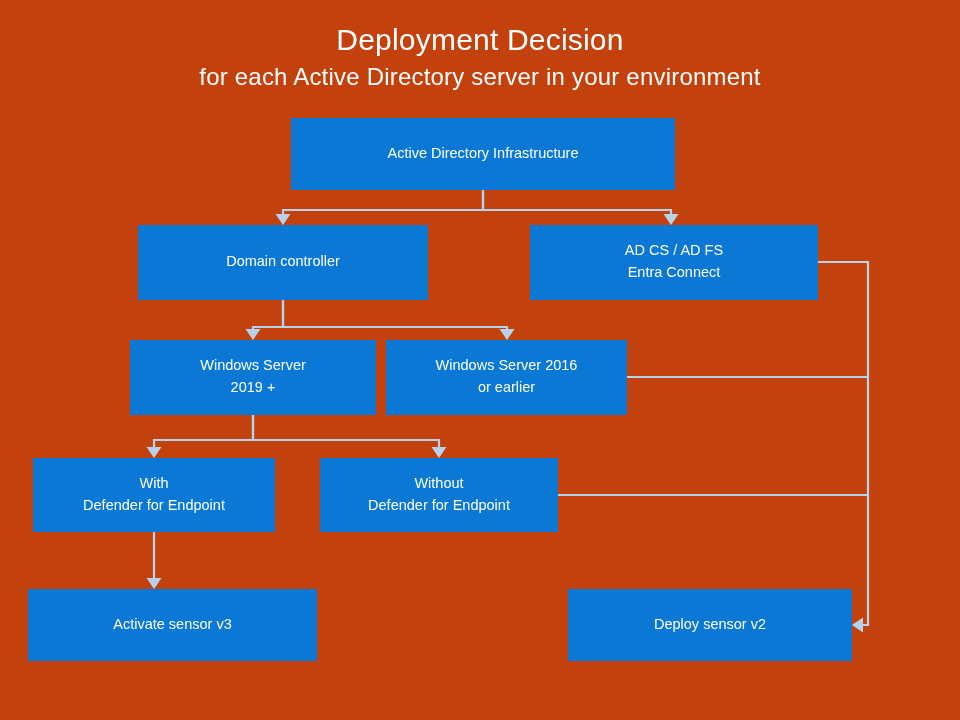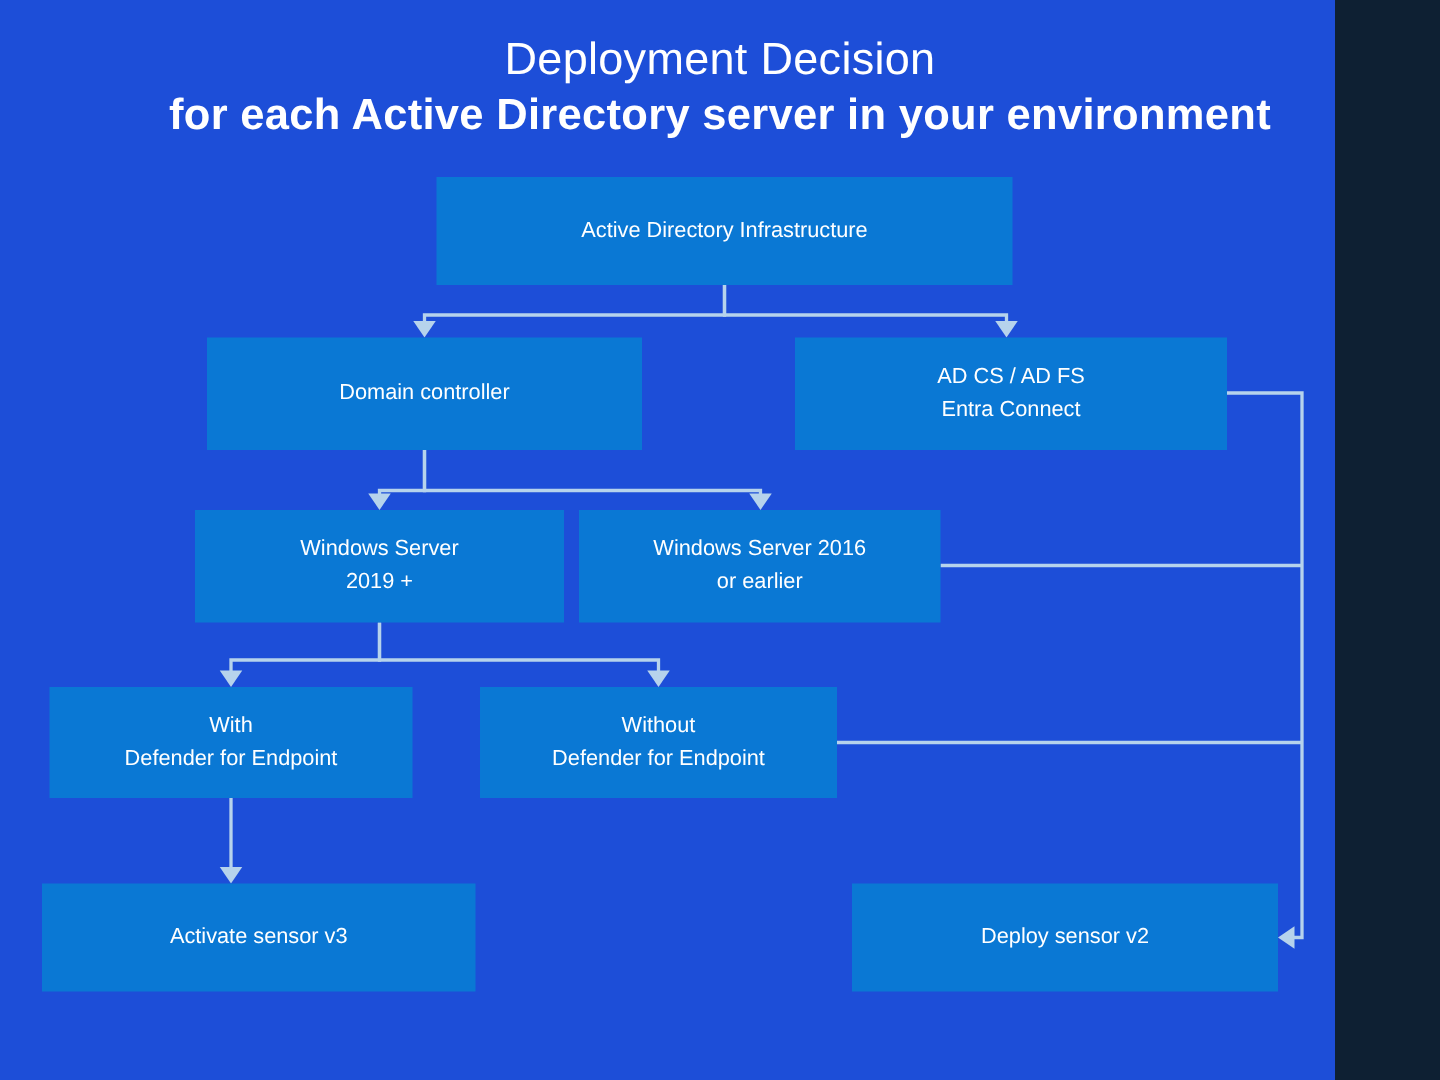--- a/index.html
+++ b/index.html
@@ -10,42 +10,42 @@
   }
   body {
     width: 960px;
     height: 720px;
     overflow: hidden;
     font-family: "Liberation Sans", sans-serif;
     -webkit-font-smoothing: antialiased;
   }
   #canvas {
     position: relative;
-    width: 890px;
+    width: 960px;
     height: 720px;
-    background: #1d4ed8;
+    background: #c2410c;
   }
   .title-block {
     position: absolute;
     top: 20px;
     left: 0;
     width: 960px;
     text-align: center;
     color: #ffffff;
     pointer-events: none;
   }
   .title-line1 {
     font-size: 30px;
     font-weight: 400;
     line-height: 40px;
     letter-spacing: 0.2px;
   }
   .title-line2 {
-    font-size: 29px;
-    font-weight: 700;
+    font-size: 24px;
+    font-weight: 400;
     line-height: 34px;
     letter-spacing: 0.2px;
   }
   svg.diagram {
     position: absolute;
     top: 0;
     left: 0;
     width: 960px;
     height: 720px;
     display: block;

